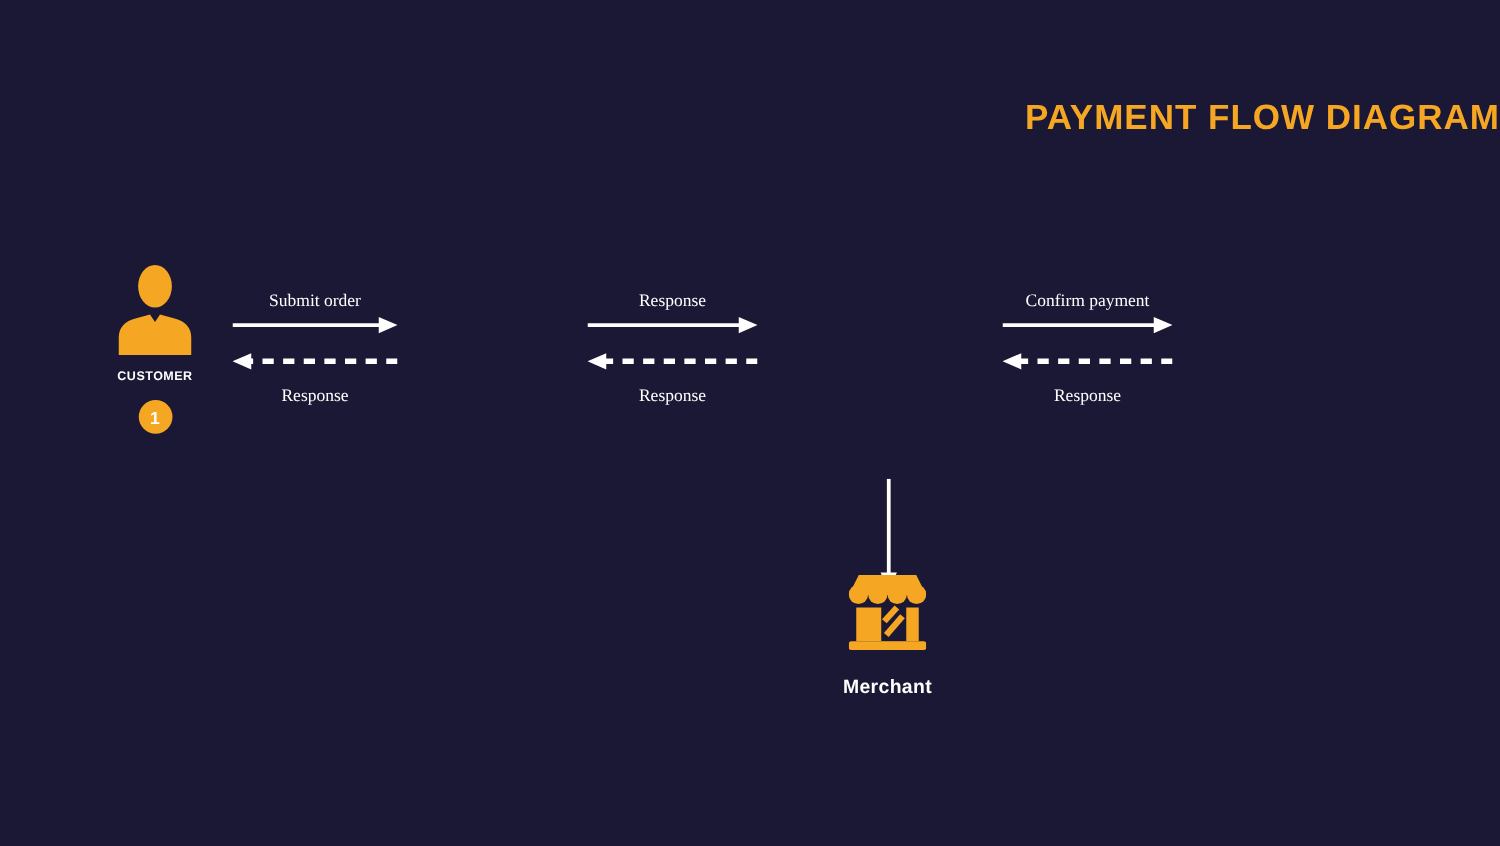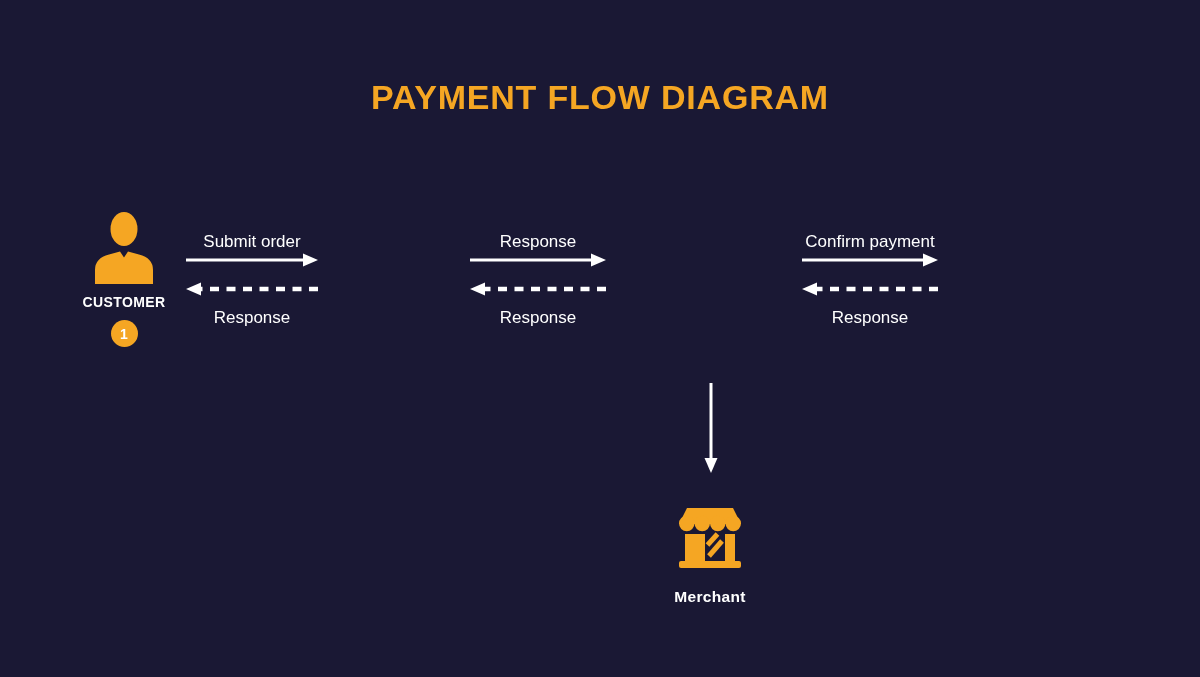--- a/index.html
+++ b/index.html
@@ -7,41 +7,41 @@
     --accent:#f5a623;
     --text:#ffffff;
   }
   *{box-sizing:border-box;margin:0;padding:0}
   html,body{background:var(--bg);}
   body{font-family:"Liberation Sans", sans-serif;}
   .canvas{
     position:relative;width:1200px;height:677px;background:var(--bg);overflow:hidden;
   }
   .title{
-    position:absolute;top:78px;left:0;width:100%;text-align:center;
-    color:var(--accent);font-size:34px;font-weight:700;letter-spacing:.8px;
+    position:absolute;top:78px;left:0;width:100%;text-align:right;
+    color:var(--accent);font-size:28px;font-weight:700;letter-spacing:.8px;
   }
   .node{position:absolute;top:206px;display:flex;flex-direction:column;align-items:center;}
   .icon-box{height:78px;display:flex;align-items:flex-end;justify-content:center;}
   .node-label{
-    margin-top:8px;color:var(--text);font-size:14px;font-weight:700;letter-spacing:.4px;
+    margin-top:8px;color:var(--text);font-size:10px;font-weight:700;letter-spacing:.4px;
     line-height:20px;white-space:nowrap;
   }
   .badge{
     margin-top:8px;width:27px;height:27px;border-radius:50%;background:var(--accent);
     color:var(--text);font-size:14px;font-weight:700;display:flex;align-items:center;justify-content:center;
   }
   .edge{position:absolute;top:234px;display:flex;flex-direction:column;align-items:center;}
   .flow-label{
-    color:var(--text);font-size:17px;line-height:16px;white-space:nowrap;
+    color:var(--text);font-size:14px;line-height:16px;white-space:nowrap;font-family:Liberation Serif, serif;
   }
   .edge svg.solid{margin-top:2px}
   .edge svg.dashed{margin-top:13px}
   .edge .flow-label.bottom{margin-top:13px}
-  .merchant-node{position:absolute;top:508px;display:flex;flex-direction:column;align-items:center;justify-content:flex-end;}
+  .merchant-node{position:absolute;top:460px;display:flex;flex-direction:column;align-items:center;justify-content:flex-end;}
   .merchant-label{margin-top:14px;color:var(--text);font-size:15.5px;font-weight:700;letter-spacing:.3px;}
   .v-arrow{position:absolute;left:703px;top:383px;}
   
   .fa{fill:var(--accent)} .fd{fill:var(--bg)} .fw{fill:#fff}
   .sw{stroke:#fff} .sa{stroke:var(--accent)}
 </style>
 </head>
 <body>
 
 <div class="canvas">

